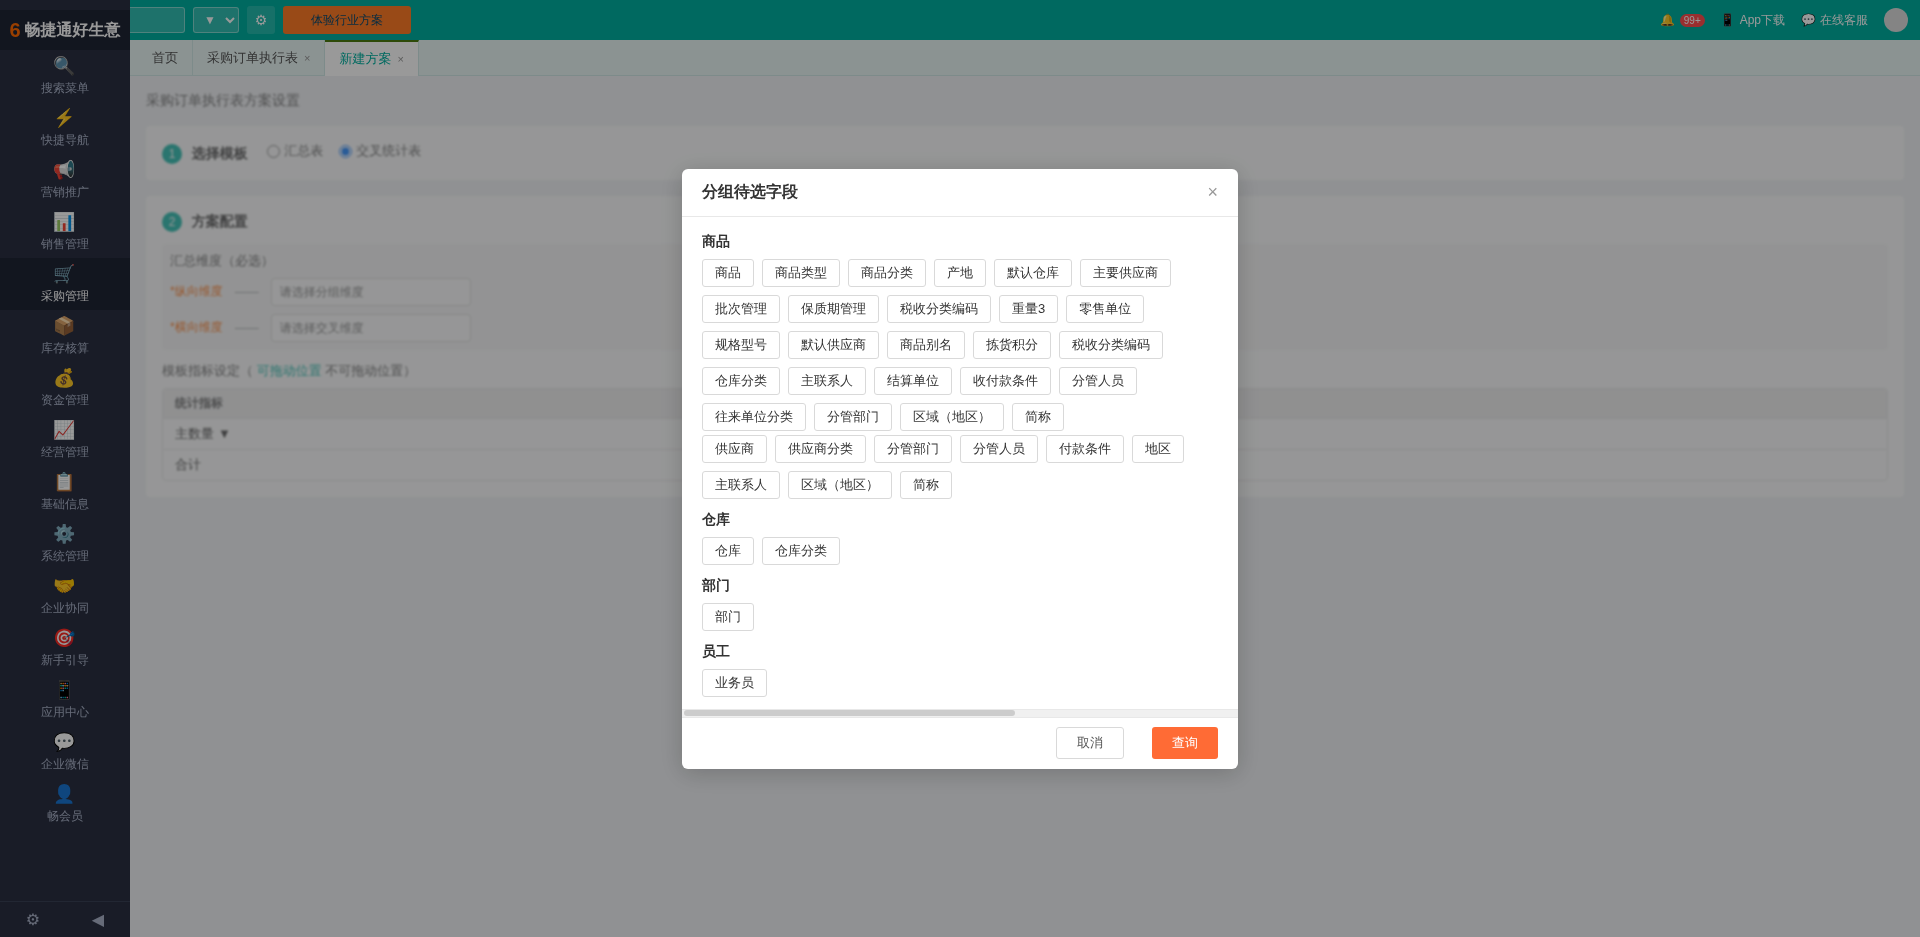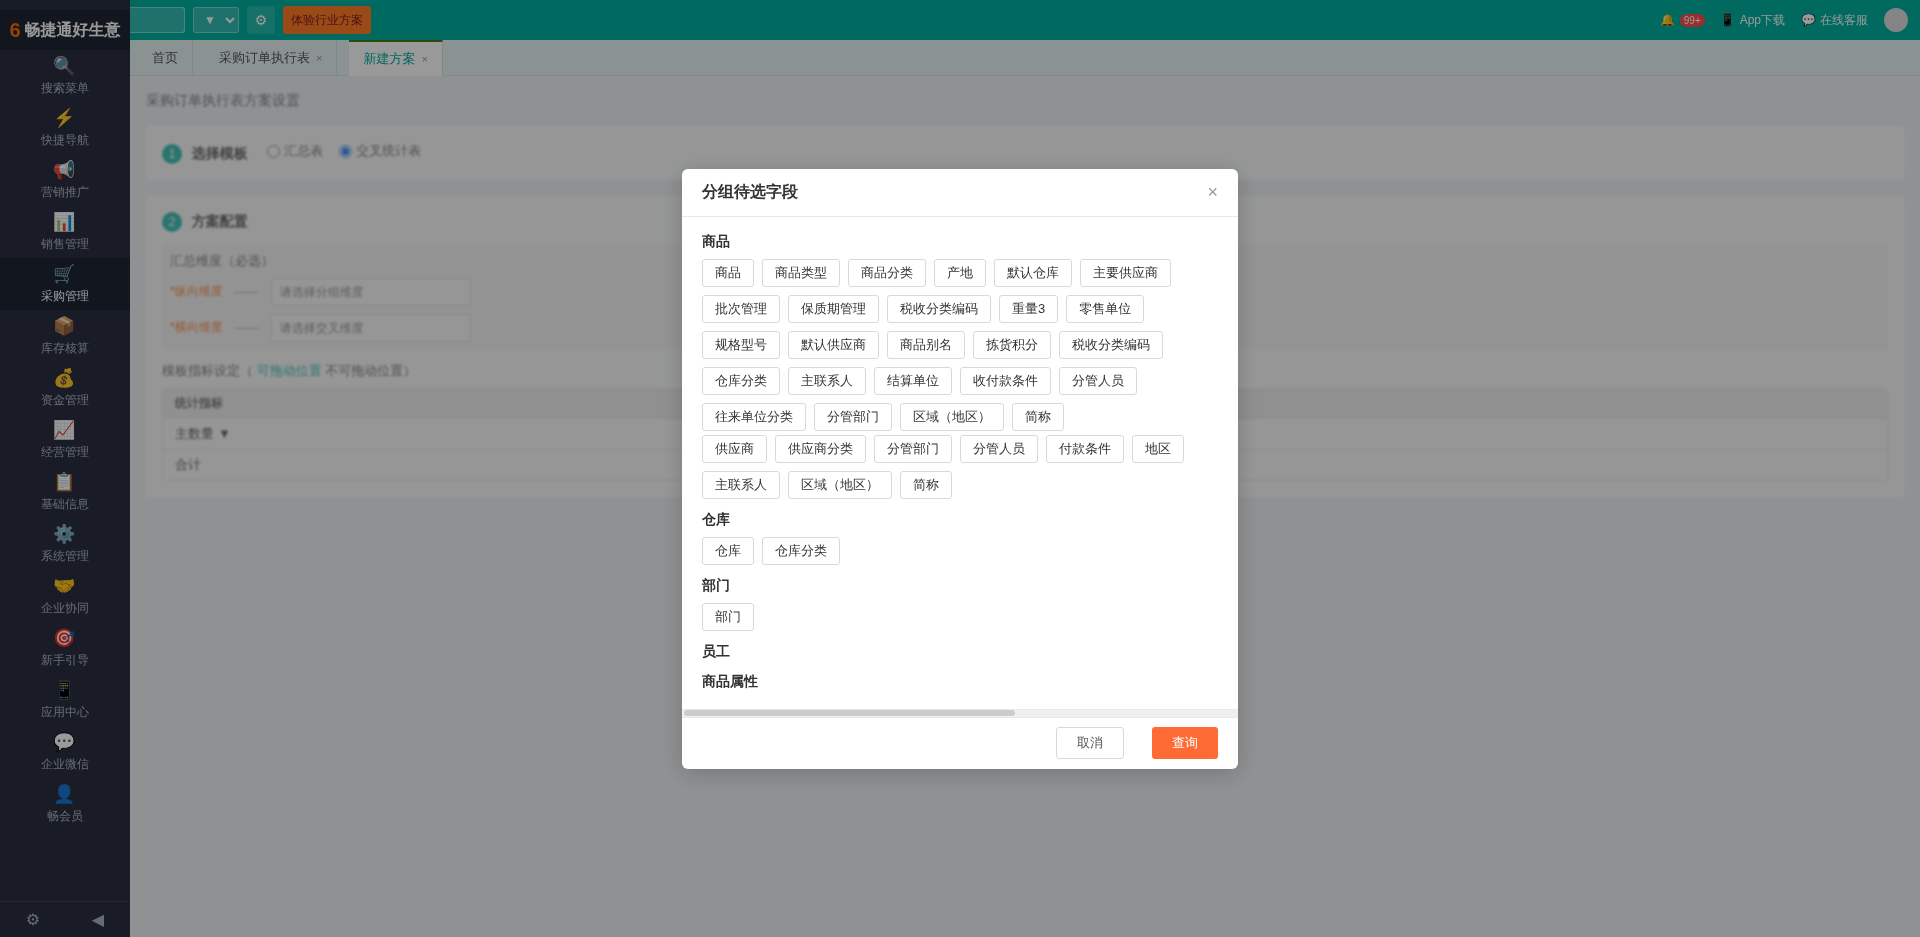--- a/index.html
+++ b/index.html
@@ -41,23 +41,23 @@
       background: rgba(255,255,255,0.15);
       border-radius: 3px;
       display: flex; align-items: center; justify-content: center;
       color: #fff; font-size: 14px; cursor: pointer;
     }
     .top-bar-btn {
       height: 28px;
       background: #ff7c27;
       border: none;
       border-radius: 3px;
-      color: #7f1d1d;
+      color: #0c4a6e;
       font-size: 12px;
-      padding: 0 8px;
+      padding: 0 28px;
       cursor: pointer;
     }
     .top-bar-right {
       margin-left: auto;
       display: flex;
       align-items: center;
       gap: 16px;
       color: #fff;
       font-size: 12px;
     }
@@ -72,21 +72,21 @@
       text-align: center;
     }
 
     
     .tab-bar {
       height: 36px;
       background: #e8f5f4;
       display: flex;
       align-items: center;
       padding: 0 8px;
-      gap: 12px;
+      gap: 0;
       position: fixed;
       top: 40px; left: 130px; right: 0;
       z-index: 99;
       border-bottom: 1px solid #d0e8e6;
     }
     .tab-item {
       height: 36px;
       padding: 0 14px;
       display: flex;
       align-items: center;
@@ -538,20 +538,23 @@
         <span class="field-tag">仓库</span>
         <span class="field-tag">仓库分类</span>
       </div>
 
       <div class="field-group-title">部门</div>
       <div class="field-tags">
         <span class="field-tag">部门</span>
       </div>
 
       <div class="field-group-title">员工</div>
+      <div class="field-tags">
+        <span class="field-tag">业务员</span>
+      </div>
 
       <div class="field-group-title">商品属性</div>
 
     </div>
     <div class="modal-hscroll">
       <div class="hscroll-thumb"></div>
     </div>
     <div class="modal-footer">
       <button class="btn-cancel">取消</button>
       <button class="btn-confirm">查询</button>

